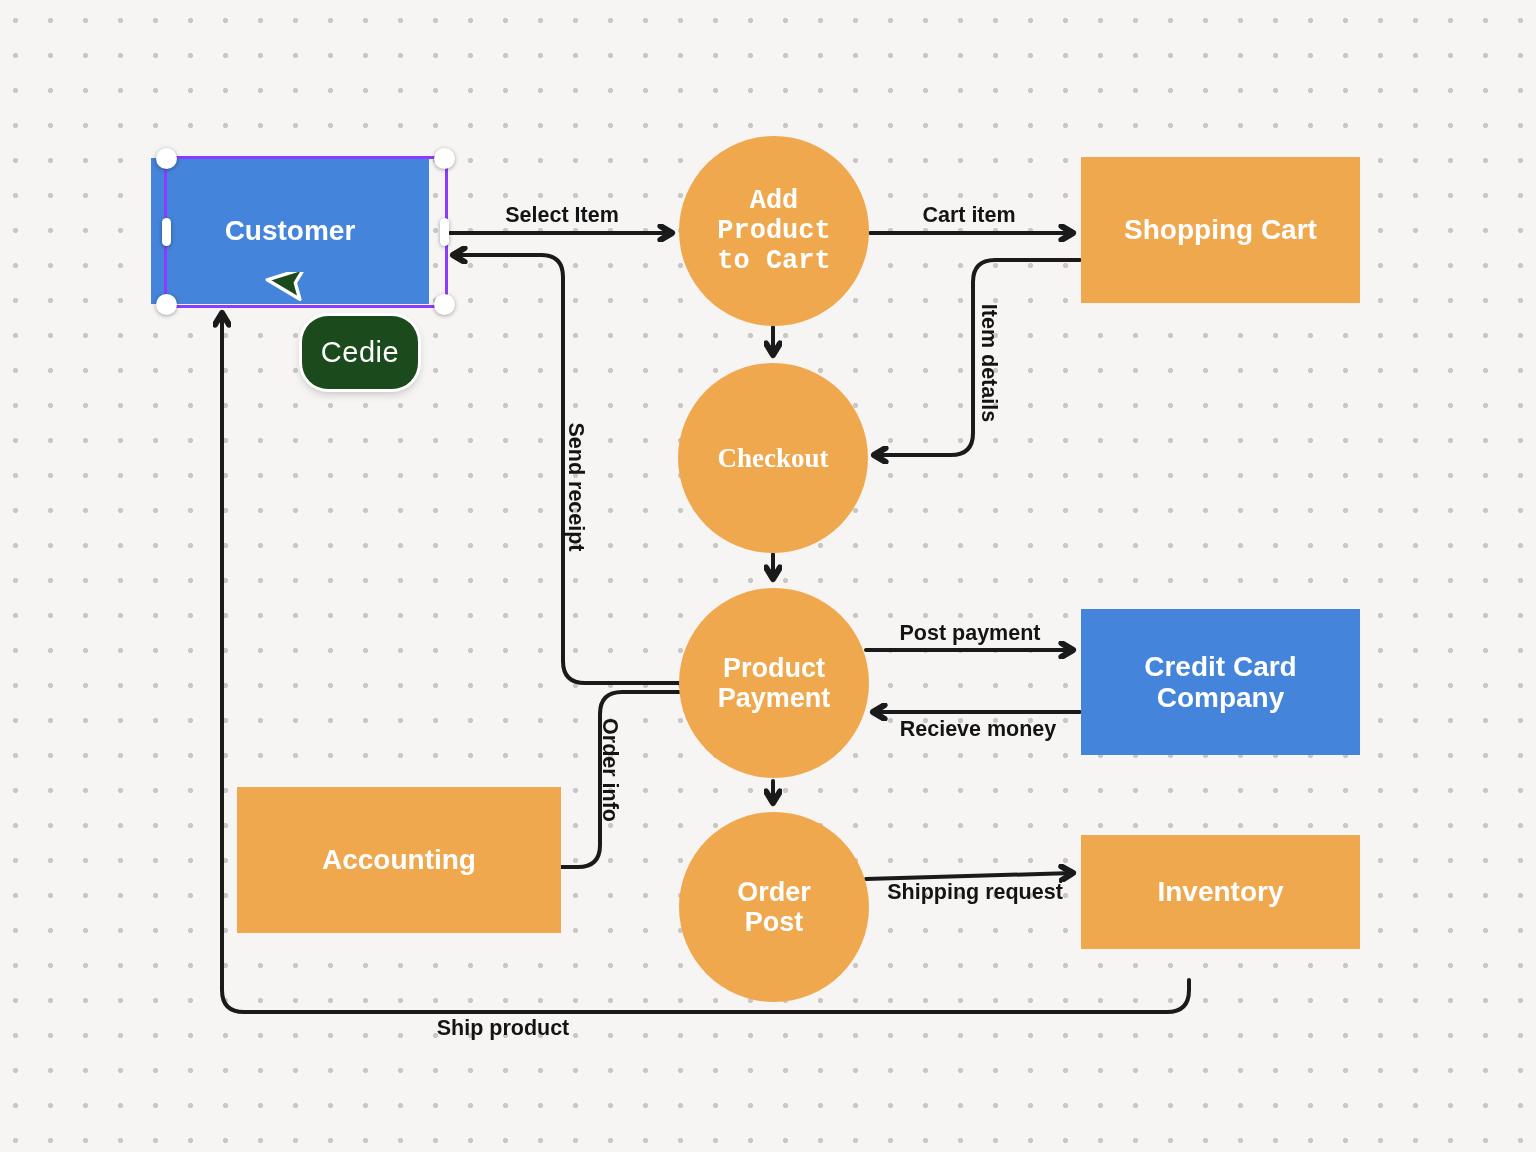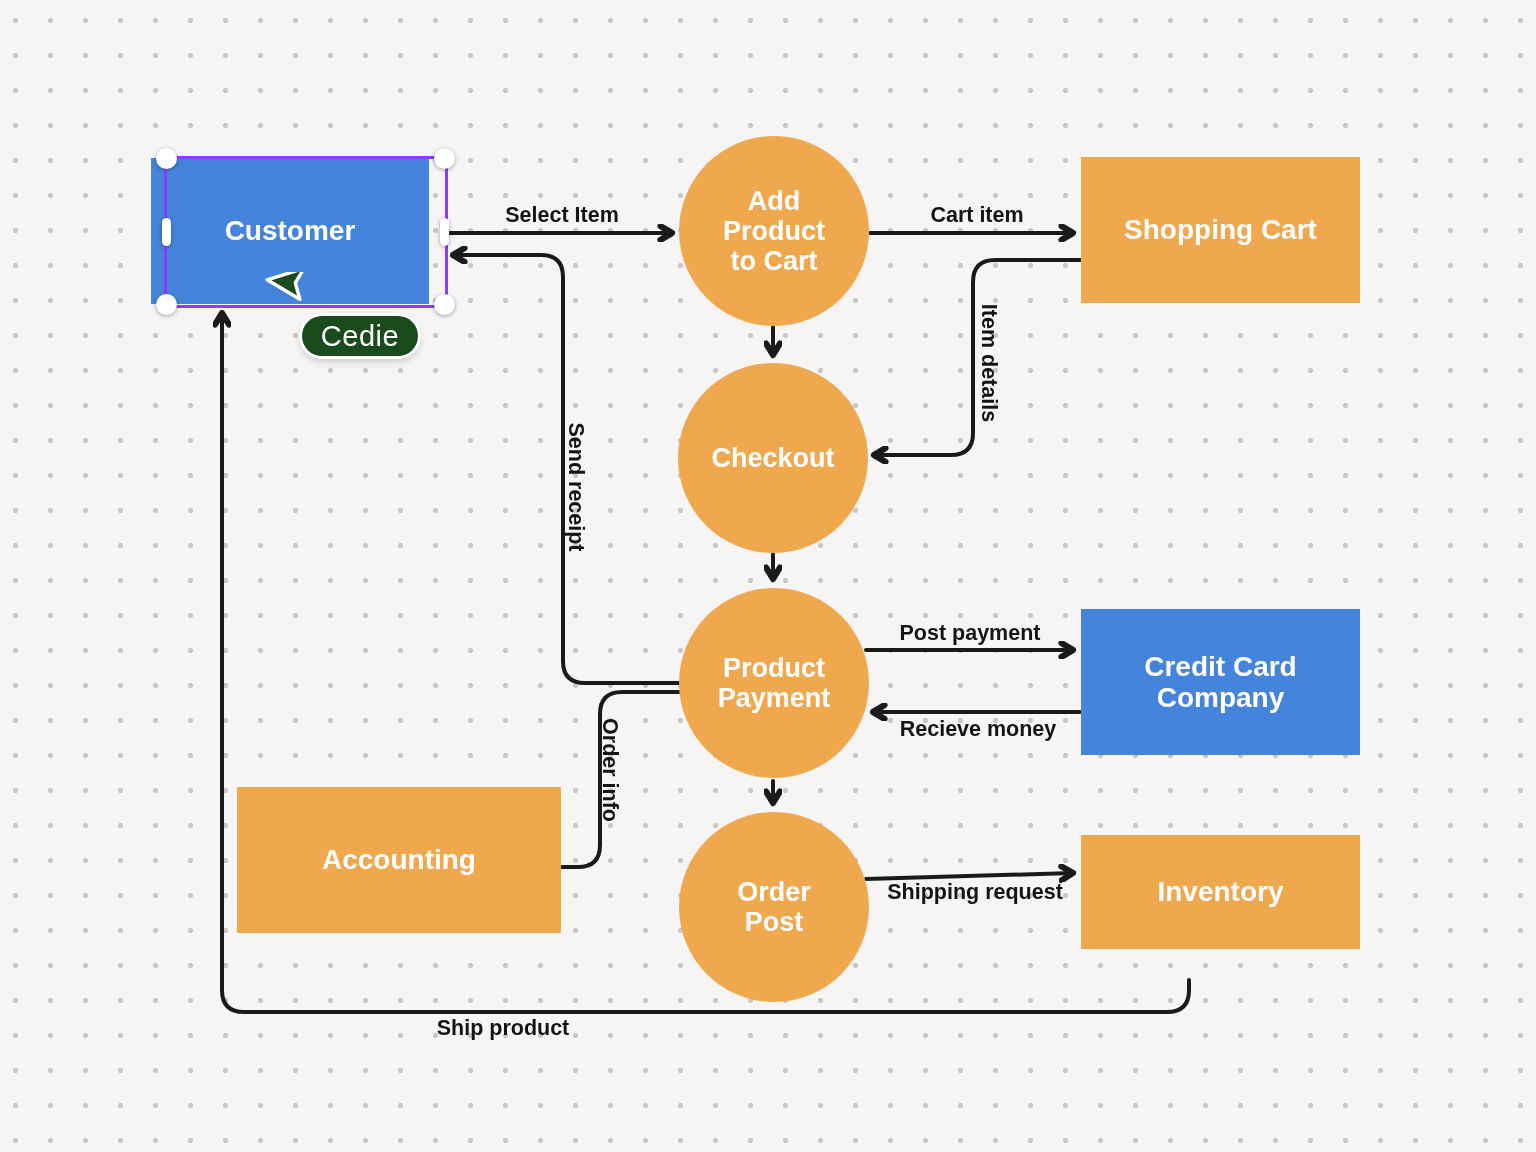--- a/index.html
+++ b/index.html
@@ -37,21 +37,21 @@
   }
   .handle{
     position:absolute;background:#ffffff;border-radius:50%;
     width:21px;height:21px;
     box-shadow:0 1px 4px rgba(0,0,0,0.35);
   }
   .handle.side{width:9px;height:28px;border-radius:5px;}
   
   .cursor{position:absolute;left:256px;top:272px;width:60px;height:60px;}
   .name-tag{
-    position:absolute;left:302px;top:316px;width:116px;height:40px;
+    position:absolute;left:302px;top:316px;width:116px;height:73px;
     background:#1b4a1d;border-radius:26px;
     box-shadow:0 0 0 3px #ffffff, 0 4px 10px rgba(0,0,0,0.25);
     display:flex;align-items:center;justify-content:center;
     color:#ffffff;font-size:29px;font-weight:500;letter-spacing:0.5px;
   }
 </style>
 </head>
 <body>
 
 <div class="board">
@@ -90,37 +90,37 @@
 
   <div class="node rect fill-orange" style="left:237px;top:787px;width:324px;">
     <div class="inner">Accounting</div>
   </div>
 
   <div class="node rect fill-orange" style="left:1081px;top:835px;height:114px;">
     <div class="inner">Inventory</div>
   </div>
 
   <div class="node circle fill-orange" style="left:679px;top:136px;">
-    <div class="inner" style="width:62%;">Add Product to Cart</div>
+    <div class="inner" style="width:62%;font-family:Liberation Mono, monospace;">Add Product to Cart</div>
   </div>
 
   <div class="node circle fill-orange" style="left:678px;top:363px;">
-    <div class="inner" style="width:92%;">Checkout</div>
+    <div class="inner" style="width:92%;font-family:Liberation Serif, serif;">Checkout</div>
   </div>
 
   <div class="node circle fill-orange" style="left:679px;top:588px;">
     <div class="inner" style="width:70%;">Product Payment</div>
   </div>
 
   <div class="node circle fill-orange" style="left:679px;top:812px;">
     <div class="inner" style="width:55%;">Order Post</div>
   </div>
 
   <div class="edge-label" style="left:562px;top:215px;">Select Item</div>
-  <div class="edge-label" style="left:969px;top:215px;margin-left:8px;">Cart item</div>
+  <div class="edge-label" style="left:969px;top:215px;">Cart item</div>
   <div class="edge-label vert" style="left:988px;top:363px;">Item details</div>
   <div class="edge-label vert" style="left:575px;top:487px;">Send receipt</div>
   <div class="edge-label" style="left:970px;top:633px;text-align:right;">Post payment</div>
   <div class="edge-label" style="left:978px;top:729px;text-align:center;">Recieve money</div>
   <div class="edge-label vert" style="left:609px;top:770px;">Order info</div>
   <div class="edge-label" style="left:975px;top:892px;">Shipping request</div>
   <div class="edge-label" style="left:503px;top:1028px;">Ship product</div>
 
   <div class="selection-border"></div>
   <div class="handle" style="left:156px;top:148px;"></div>

